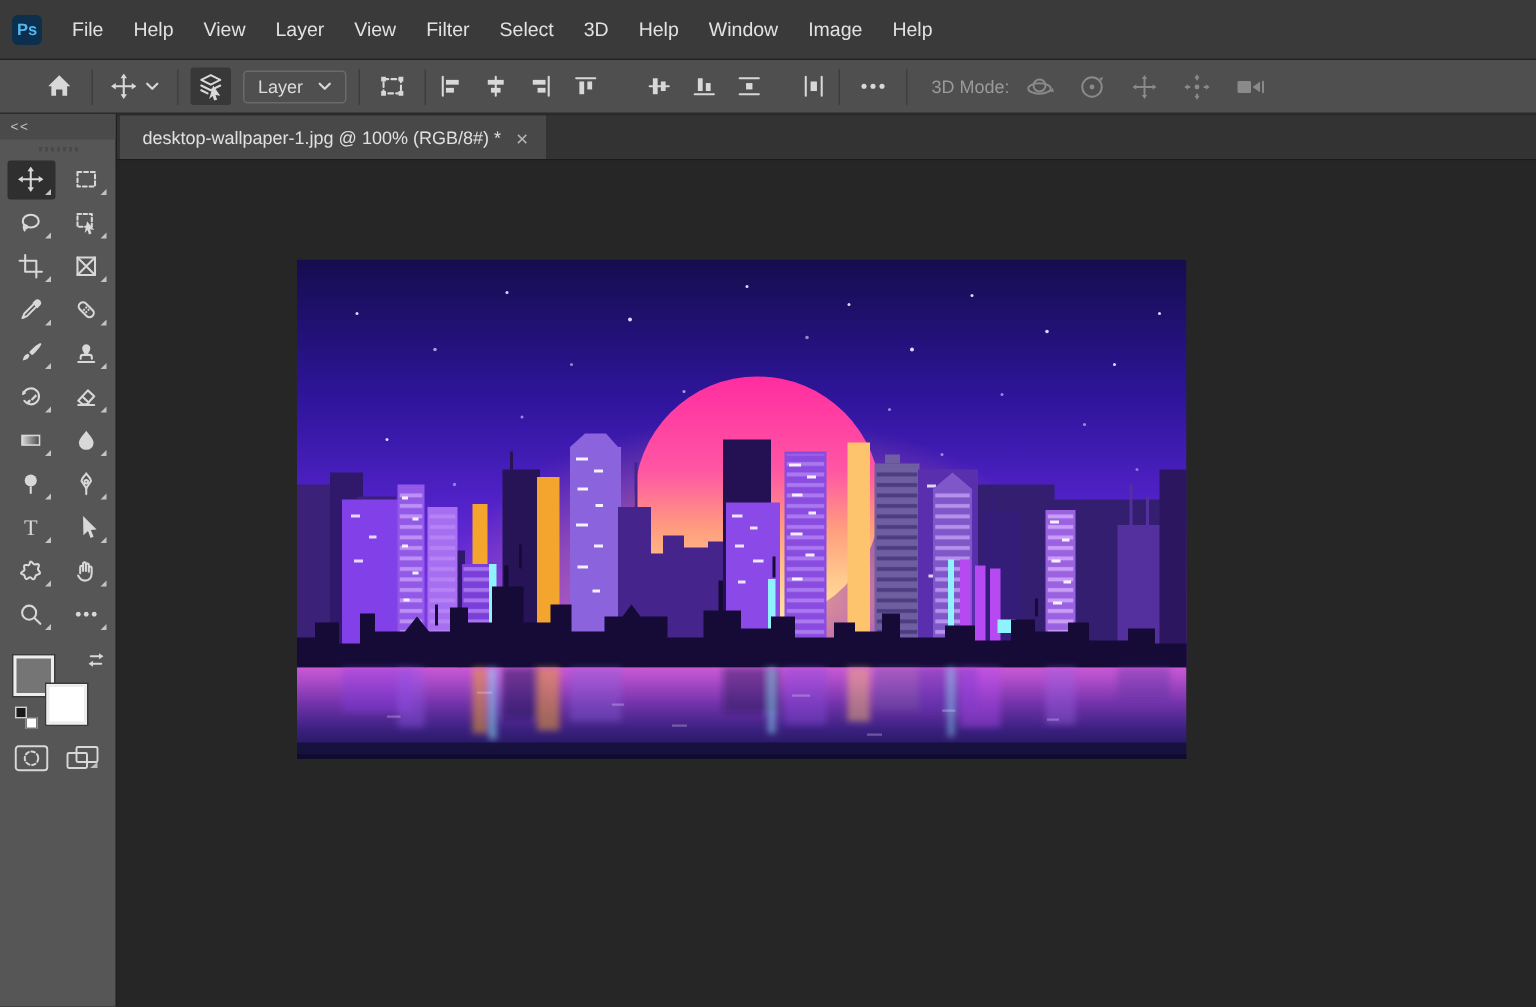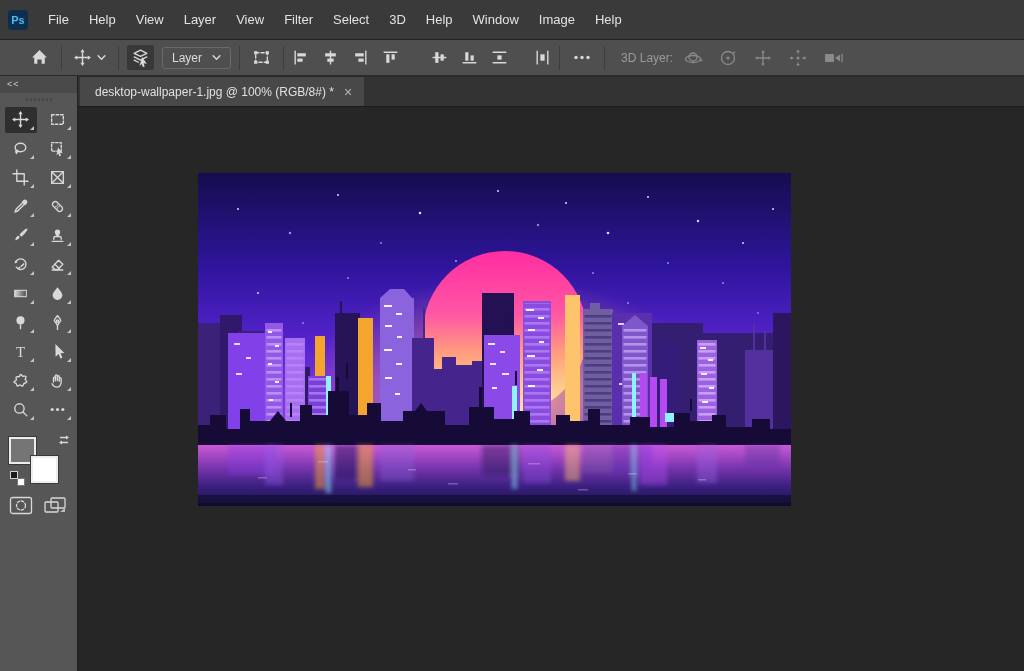--- a/index.html
+++ b/index.html
@@ -180,21 +180,21 @@
   </div>
   <div class="ob-sep"></div>
   <div class="ob-btn">
     <svg class="oi" width="20" height="17" viewBox="0 0 20 16">
       <circle class="icf" cx="4" cy="8" r="1.7"></circle>
         <circle class="icf" cx="10" cy="8" r="1.7"></circle>
         <circle class="icf" cx="16" cy="8" r="1.7"></circle>
     </svg>
   </div>
   <div class="ob-sep"></div>
-  <span class="mode-label" style="margin-left:8px">3D Layer:</span>
+  <span class="mode-label" style="margin-left:8px">3D Mode:</span>
   <div class="ob-icons" style="gap:15px">
     <svg class="oi" width="20" height="20" viewBox="0 0 20 20">
       <circle class="ic dim" cx="10" cy="9" r="4"></circle>
         <ellipse class="ic dim" cx="10" cy="11" rx="7.5" ry="3.5"></ellipse>
       <path class="dimf" d="M17 13l2-2.5.5 3z"></path>
     </svg>
     <svg class="oi" width="20" height="20" viewBox="0 0 20 20">
       <circle class="ic dim" cx="10" cy="10" r="6.5"></circle>
         <circle class="dimf" cx="10" cy="10" r="1.6"></circle>
       <path class="dimf" d="M15 4l2.5-.5-1.5 3z"></path>

